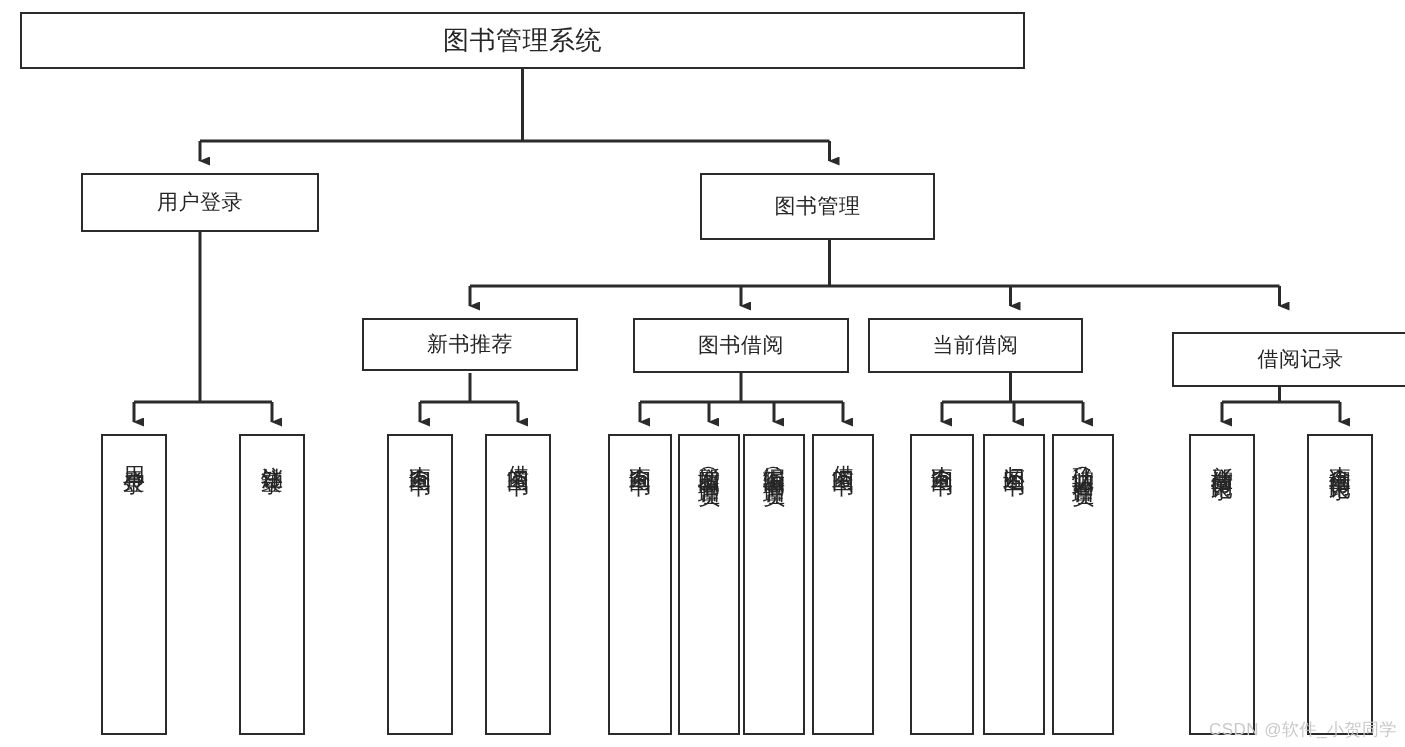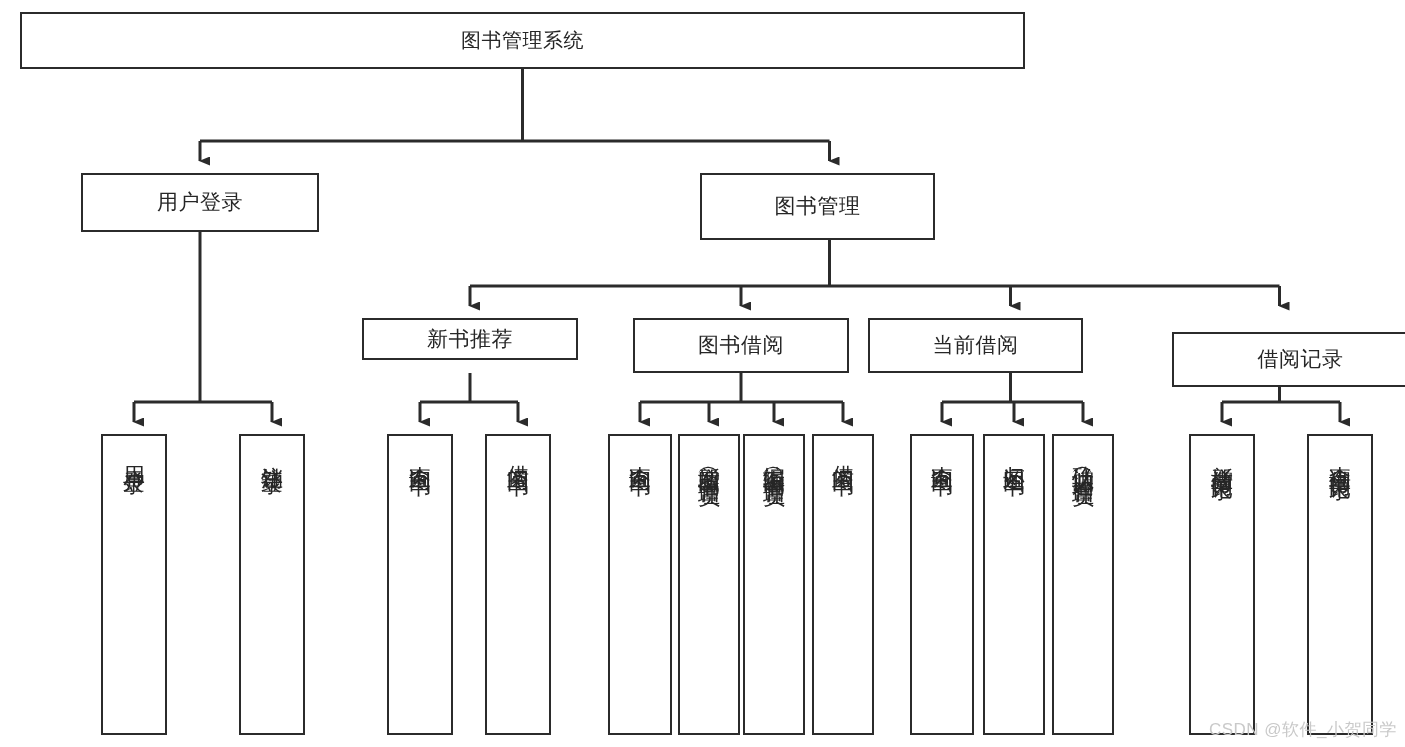--- a/index.html
+++ b/index.html
@@ -43,21 +43,21 @@
     line-height: 1.18;
     white-space: nowrap;
     color: #262626;
   }
   .node.horizontal .node-label {
     writing-mode: horizontal-tb;
     font-size: 21px;
     letter-spacing: 0.5px;
   }
   .node.root .node-label {
-    font-size: 20px;
+    font-size: 26px;
   }
   .node.vertical {
     align-items: flex-start;
     padding-top: 12px;
   }
   .node.vertical .node-label {
     writing-mode: vertical-rl;
     text-orientation: upright;
     font-size: 22px;
     letter-spacing: 3px;
@@ -127,21 +127,21 @@
   <div id="node-layer">
       <div class="node horizontal root" style="left: 20px; top: 12px; width: 1005px; height: 57px;">
         <span class="node-label">图书管理系统</span>
       </div>
       <div class="node horizontal" style="left: 81px; top: 173px; width: 238px; height: 59px;">
         <span class="node-label">用户登录</span>
       </div>
       <div class="node horizontal" style="left: 700px; top: 173px; width: 235px; height: 67px;">
         <span class="node-label">图书管理</span>
       </div>
-      <div class="node horizontal" style="left: 362px; top: 318px; width: 216px; height: 42px;">
+      <div class="node horizontal" style="left: 362px; top: 318px; width: 216px; height: 53px;">
         <span class="node-label">新书推荐</span>
       </div>
       <div class="node horizontal" style="left: 633px; top: 318px; width: 216px; height: 55px;">
         <span class="node-label">图书借阅</span>
       </div>
       <div class="node horizontal" style="left: 868px; top: 318px; width: 215px; height: 55px;">
         <span class="node-label">当前借阅</span>
       </div>
       <div class="node horizontal" style="left: 1172px; top: 332px; width: 257px; height: 55px;">
         <span class="node-label">借阅记录</span>

